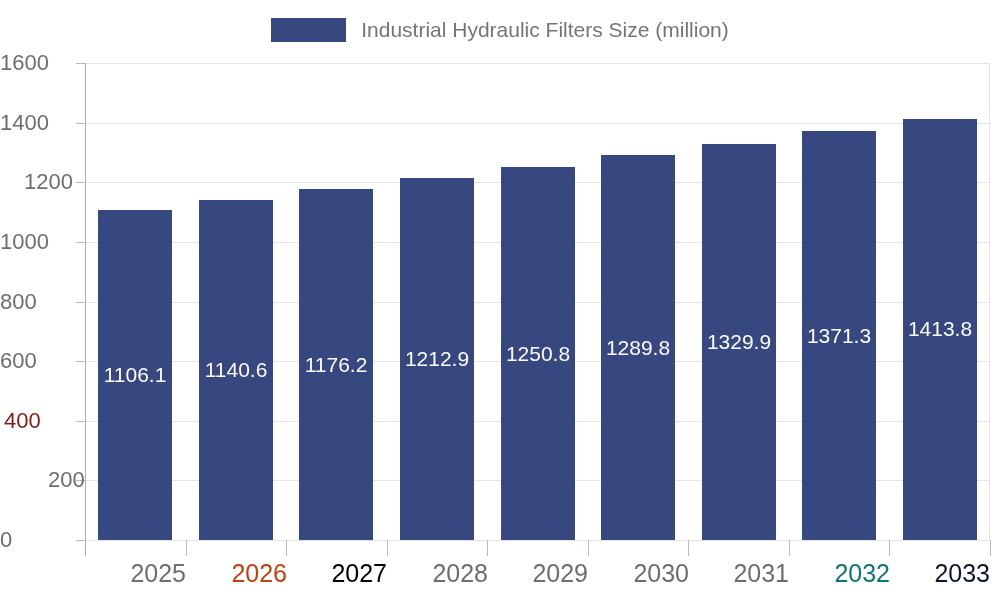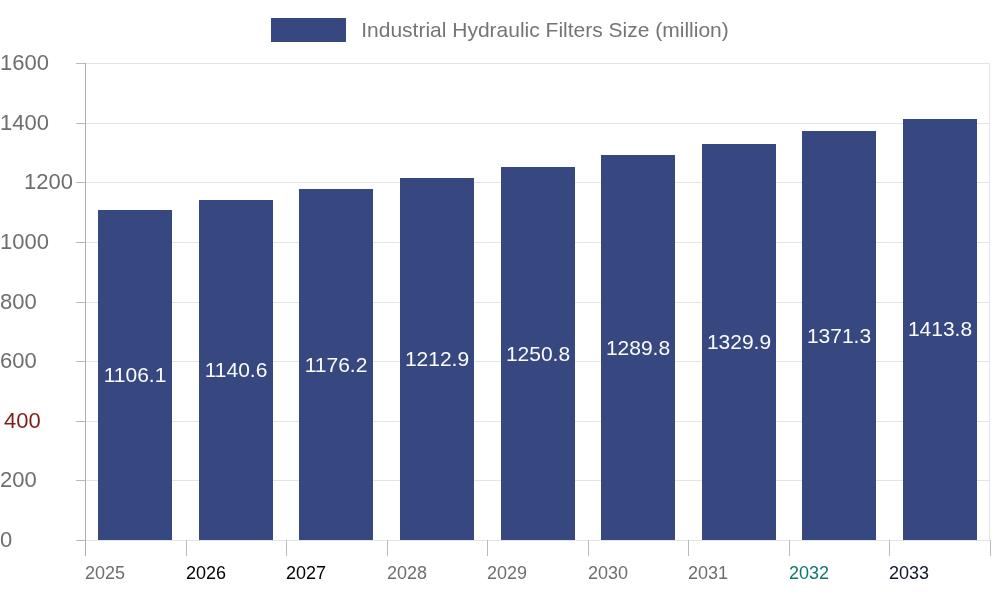--- a/index.html
+++ b/index.html
@@ -39,22 +39,22 @@
   .xtick { position: absolute; width: 1px; height: 16px; }
   .ytick-label {
     position: absolute;
     width: 72px;
     text-align: left;
     font-size: 22px;
     line-height: 26px;
   }
   .xtick-label {
     position: absolute;
-    text-align: left;
-    font-size: 18px;
+    text-align: right;
+    font-size: 25px;
     line-height: 30px;
   }
   .bar { position: absolute; cursor: pointer; }
   .bar-value-label {
     position: absolute;
     text-align: center;
     font-size: 21px;
     line-height: 26px;
     white-space: nowrap;
   }
@@ -66,21 +66,21 @@
   <div id="legend">
     <span id="legend-swatch" style="background: rgb(54, 72, 127);"></span>
     <span id="legend-label" style="color: rgb(117, 117, 117);">Industrial Hydraulic Filters Size (million)</span>
   </div>
   <div id="plot">
       <div class="gridline" style="left: 85px; top: 540px; width: 905px; background: rgb(228, 228, 228);"></div>
       <div class="ytick" style="left: 76px; top: 540px; background: rgb(183, 186, 194);"></div>
       <div class="ytick-label" style="left: 0px; top: 527px; color: rgb(110, 110, 110);">0</div>
       <div class="gridline" style="left: 85px; top: 480px; width: 905px; background: rgb(228, 228, 228);"></div>
       <div class="ytick" style="left: 76px; top: 480px; background: rgb(183, 186, 194);"></div>
-      <div class="ytick-label" style="left: 0px; top: 467px; color: rgb(110, 110, 110);">200</div>
+      <div class="ytick-label" style="left: 0px; top: 467px; color: rgb(110, 110, 110); padding-left: 48px;">200</div>
       <div class="gridline" style="left: 85px; top: 421px; width: 905px; background: rgb(228, 228, 228);"></div>
       <div class="ytick" style="left: 76px; top: 421px; background: rgb(183, 186, 194);"></div>
       <div class="ytick-label" style="left: 4px; top: 408px; color: #7f1d1d;">400</div>
       <div class="gridline" style="left: 85px; top: 361px; width: 905px; background: rgb(228, 228, 228);"></div>
       <div class="ytick" style="left: 76px; top: 361px; background: rgb(183, 186, 194);"></div>
       <div class="ytick-label" style="left: 0px; top: 348px; color: rgb(110, 110, 110);">600</div>
       <div class="gridline" style="left: 85px; top: 302px; width: 905px; background: rgb(228, 228, 228);"></div>
       <div class="ytick" style="left: 76px; top: 302px; background: rgb(183, 186, 194);"></div>
       <div class="ytick-label" style="left: 0px; top: 289px; color: rgb(110, 110, 110);">800</div>
       <div class="gridline" style="left: 85px; top: 242px; width: 905px; background: rgb(228, 228, 228);"></div>
@@ -104,21 +104,21 @@
       <div class="xtick" style="left: 588px; top: 540px; background: rgb(183, 186, 194);"></div>
       <div class="xtick" style="left: 688px; top: 540px; background: rgb(183, 186, 194);"></div>
       <div class="xtick" style="left: 789px; top: 540px; background: rgb(183, 186, 194);"></div>
       <div class="xtick" style="left: 889px; top: 540px; background: rgb(183, 186, 194);"></div>
       <div class="xtick" style="left: 990px; top: 540px; background: rgb(183, 186, 194);"></div>
       <div class="bar" style="left: 98px; top: 210px; width: 74px; height: 330px; background: rgb(54, 72, 127);"></div>
       <div class="bar-value-label" style="left: 98px; width: 74px; top: 362px; color: rgb(252, 252, 252);">1106.1</div>
       <div class="xtick-label" style="left: 85px; width: 101px; top: 558px; color: rgb(110, 110, 110);">2025</div>
       <div class="bar" style="left: 199px; top: 200px; width: 74px; height: 340px; background: rgb(54, 72, 127);"></div>
       <div class="bar-value-label" style="left: 199px; width: 74px; top: 357px; color: rgb(252, 252, 252);">1140.6</div>
-      <div class="xtick-label" style="left: 186px; width: 101px; top: 558px; color: #000000;">2026</div>
+      <div class="xtick-label" style="left: 186px; width: 101px; top: 558px; color: #c2410c;">2026</div>
       <div class="bar" style="left: 299px; top: 189px; width: 74px; height: 351px; background: rgb(54, 72, 127);"></div>
       <div class="bar-value-label" style="left: 299px; width: 74px; top: 352px; color: rgb(252, 252, 252);">1176.2</div>
       <div class="xtick-label" style="left: 286px; width: 101px; top: 558px; color: #000000;">2027</div>
       <div class="bar" style="left: 400px; top: 178px; width: 74px; height: 362px; background: rgb(54, 72, 127);"></div>
       <div class="bar-value-label" style="left: 400px; width: 74px; top: 346px; color: rgb(252, 252, 252);">1212.9</div>
       <div class="xtick-label" style="left: 387px; width: 101px; top: 558px; color: rgb(110, 110, 110);">2028</div>
       <div class="bar" style="left: 501px; top: 167px; width: 74px; height: 373px; background: rgb(54, 72, 127);"></div>
       <div class="bar-value-label" style="left: 501px; width: 74px; top: 341px; color: rgb(252, 252, 252);">1250.8</div>
       <div class="xtick-label" style="left: 487px; width: 101px; top: 558px; color: rgb(110, 110, 110);">2029</div>
       <div class="bar" style="left: 601px; top: 155px; width: 74px; height: 385px; background: rgb(54, 72, 127);"></div>

